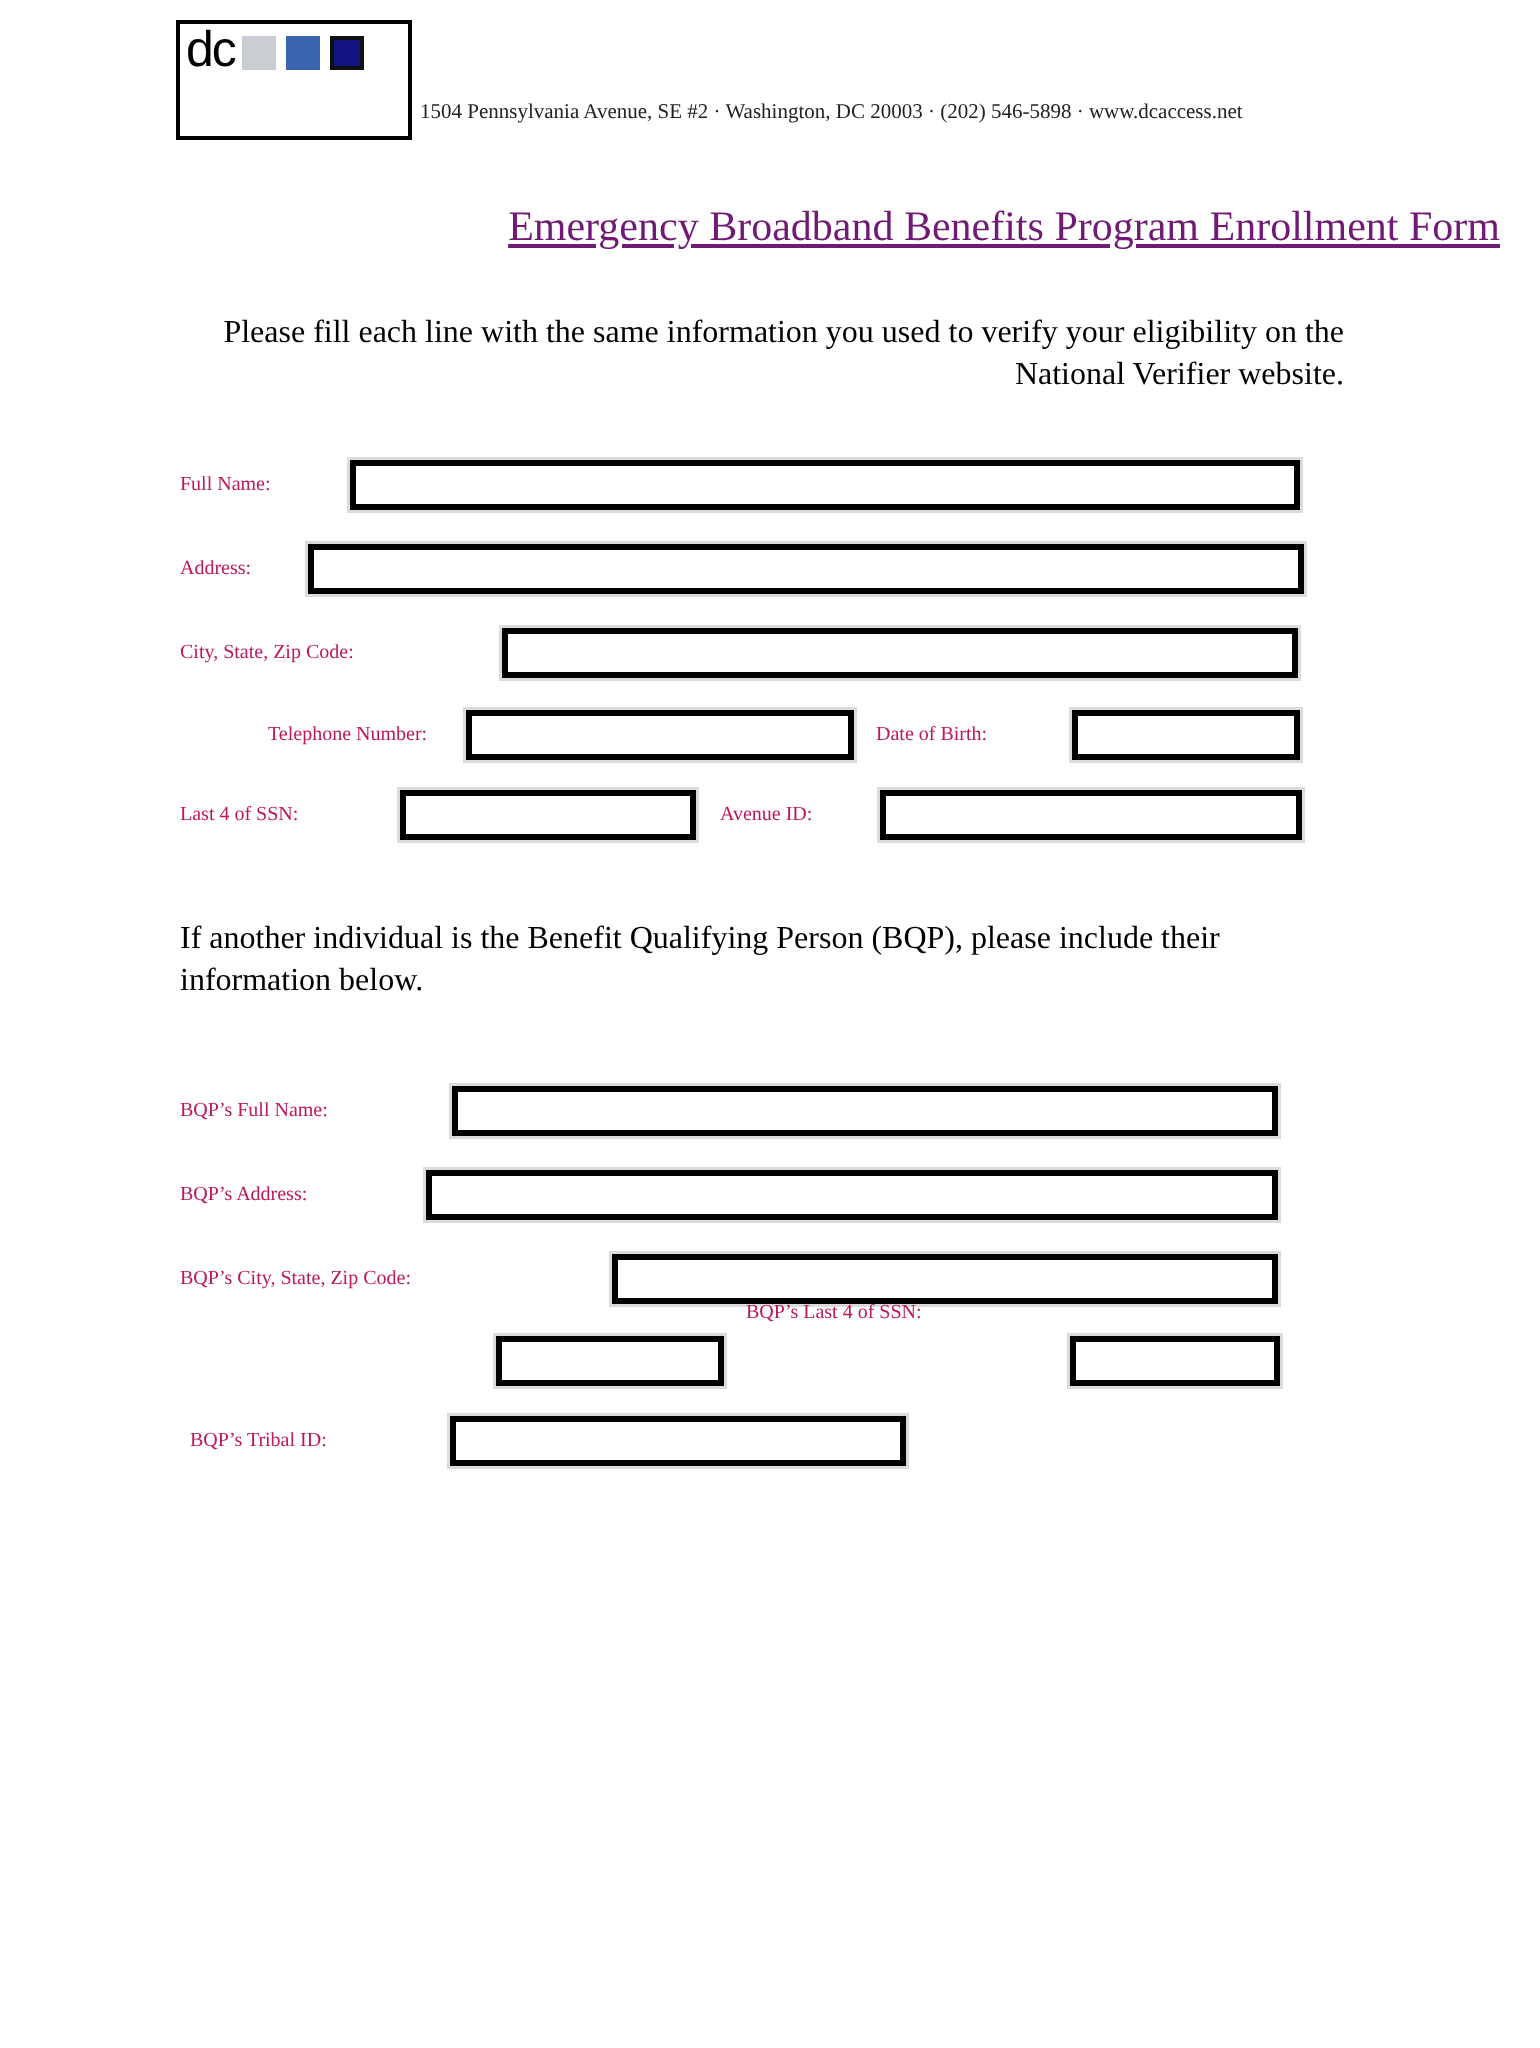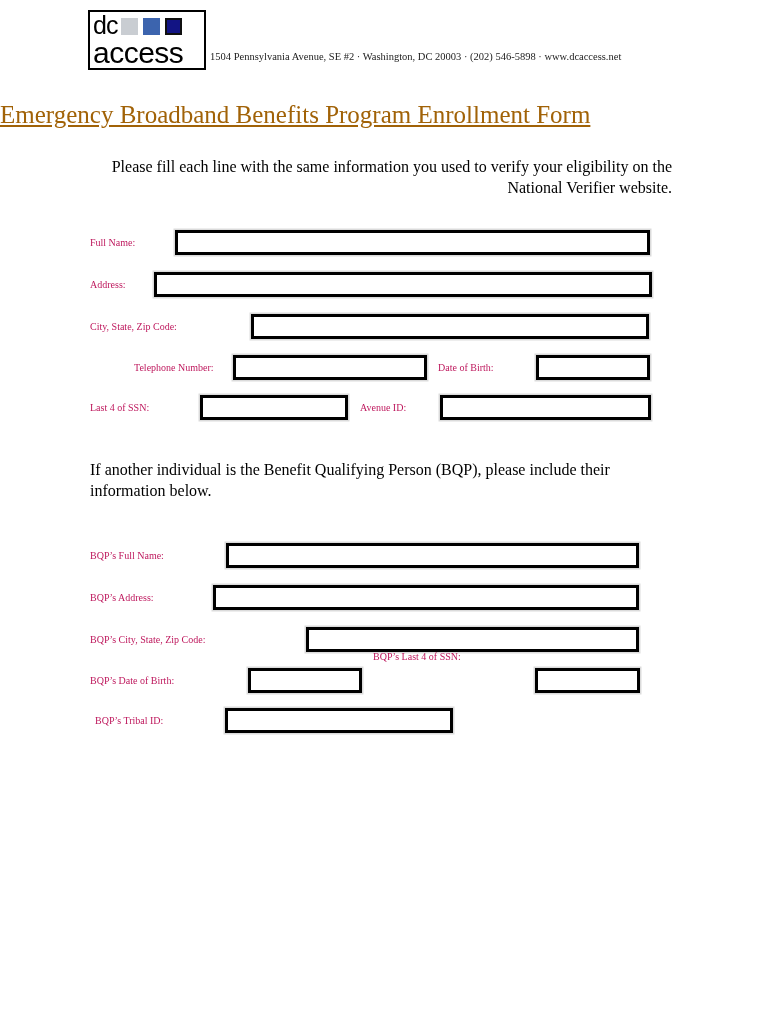--- a/index.html
+++ b/index.html
@@ -35,24 +35,24 @@
   }
   
   .tagline{
     position:absolute;left:210px;top:51px;
     font-size:10.5px;color:#222;
     white-space:nowrap;
   }
   
   .title{
     position:absolute;left:0;top:101px;width:750px;
-    text-align:left;
-    font-size:25px;
+    text-align:right;
+    font-size:21px;
     text-decoration:underline;
-    color:#a16207;
+    color:#701a75;
   }
   
   .para{
     position:absolute;left:90px;width:582px;
     font-size:16px;line-height:21px;color:#000;
   }
   .para1{top:156px;text-align:right;}
   .para2{top:459px;}
   
   .lbl{
@@ -95,21 +95,20 @@
 
   <div class="logo-box">
     <div class="logo-row1">
       <span class="logo-dc">dc</span>
       <span class="logo-squares">
         <span class="sq" style="background-color: rgb(201, 205, 210);"></span>
         <span class="sq" style="background-color: rgb(60, 100, 174);"></span>
         <span class="sq sq-navy" style="background-color: rgb(18, 20, 132);"></span>
       </span>
     </div>
-    <div class="logo-access">access</div>
   </div>
 
   <div class="tagline">1504 Pennsylvania Avenue, SE #2 · Washington, DC 20003 · (202) 546-5898 · www.dcaccess.net</div>
 
   <div class="title">Emergency Broadband Benefits Program Enrollment Form</div>
 
   <div class="para para1">Please fill each line with the same information you used to verify your eligibility on the National Verifier website.</div>
 
   <span class="lbl lbl-fullname">Full Name:</span>
   <input type="text" class="fbox in-fullname" value="" style="">
@@ -136,21 +135,20 @@
 
   <span class="lbl lbl-bqp-fullname">BQP’s Full Name:</span>
   <input type="text" class="fbox in-bqp-fullname" value="" style="">
 
   <span class="lbl lbl-bqp-address">BQP’s Address:</span>
   <input type="text" class="fbox in-bqp-address" value="" style="">
 
   <span class="lbl lbl-bqp-csz">BQP’s City, State, Zip Code:</span>
   <input type="text" class="fbox in-bqp-csz" value="" style="">
 
-  <span class="lbl lbl-bqp-dob">BQP’s Date of Birth:</span>
   <input type="text" class="fbox in-bqp-dob" value="" style="">
 
   <span class="lbl lbl-bqp-ssn">BQP’s Last 4 of SSN:</span>
   <input type="text" class="fbox in-bqp-ssn" value="" style="">
 
   <span class="lbl lbl-bqp-tribal">BQP’s Tribal ID:</span>
   <input type="text" class="fbox in-bqp-tribal" value="" style="">
 
 </div>
 

